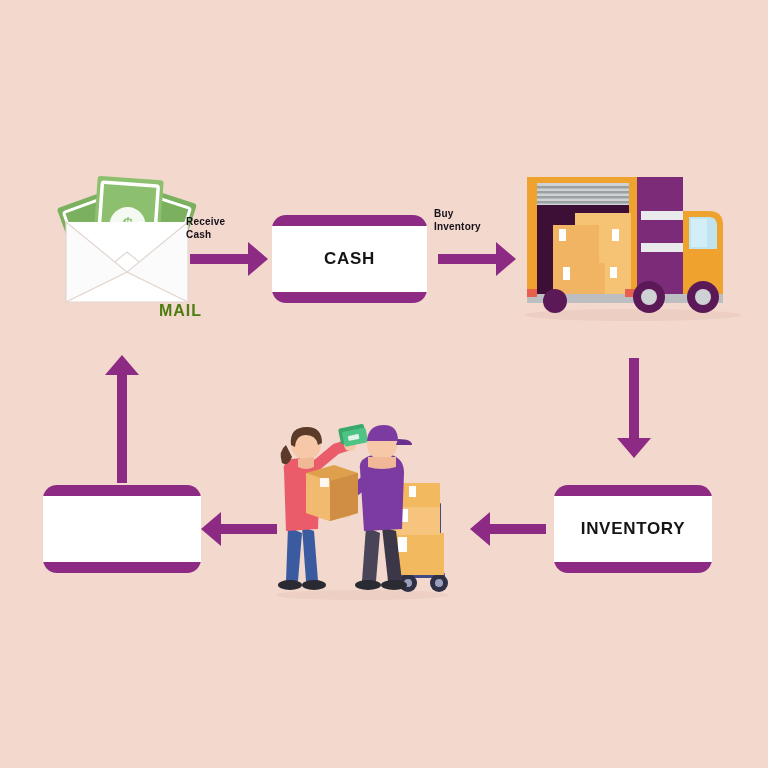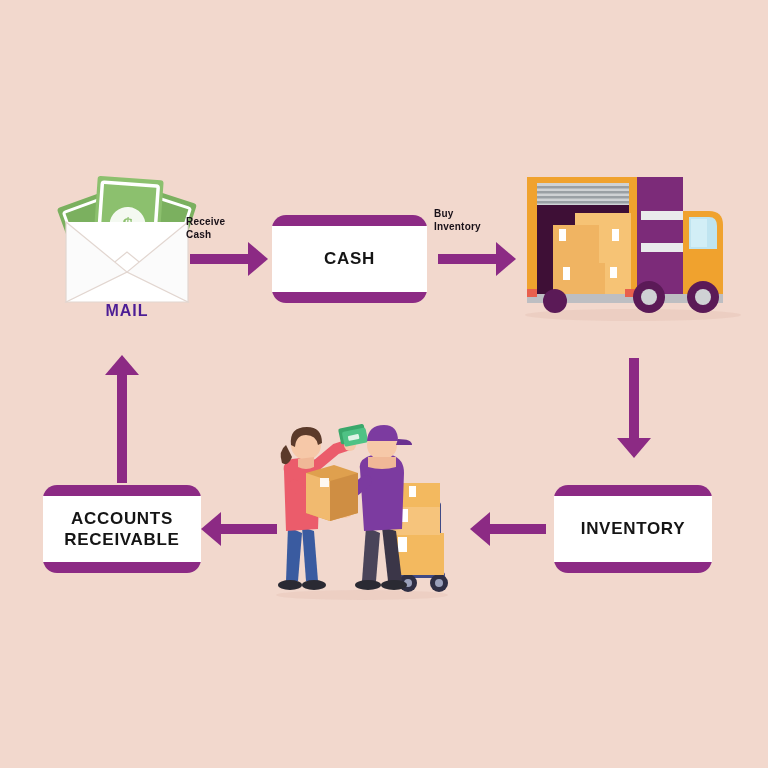--- a/index.html
+++ b/index.html
@@ -102,23 +102,23 @@
     line-height: 1.25;
     letter-spacing: 0.2px;
     font-family: "Liberation Sans", sans-serif;
   }
 
   
   .caption {
     position: absolute;
     font-size: 16px;
     font-weight: bold;
-    color: #4c1d95;
+    color: #4d7c0f;
     letter-spacing: 1px;
-    text-align: center;
+    text-align: right;
     font-family: "Liberation Sans", sans-serif;
   }
 </style>
 </head>
 <body>
 
 <div id="canvas">
 
   <svg class="abs" style="left:52px; top:160px; width:150px; height:150px;" viewBox="0 0 150 150">
 
@@ -300,24 +300,20 @@
     </g>
   </svg>
 
   <div class="arrow-h left" style="left:201px; top:512px; width:76px;">
     <div class="shaft"></div>
     <div class="head"></div>
   </div>
 
   <div class="node" style="left:43px; top:485px; width:158px; height:88px;">
     <div class="inner"></div>
-    <div class="label">
-      <div>ACCOUNTS</div>
-      <div>RECEIVABLE</div>
-    </div>
   </div>
 
   <div class="arrow-v up" style="left:105px; top:355px; width:34px; height:128px;">
     <div class="shaft"></div>
     <div class="head"></div>
   </div>
 
 </div>
 
 </body></html>

